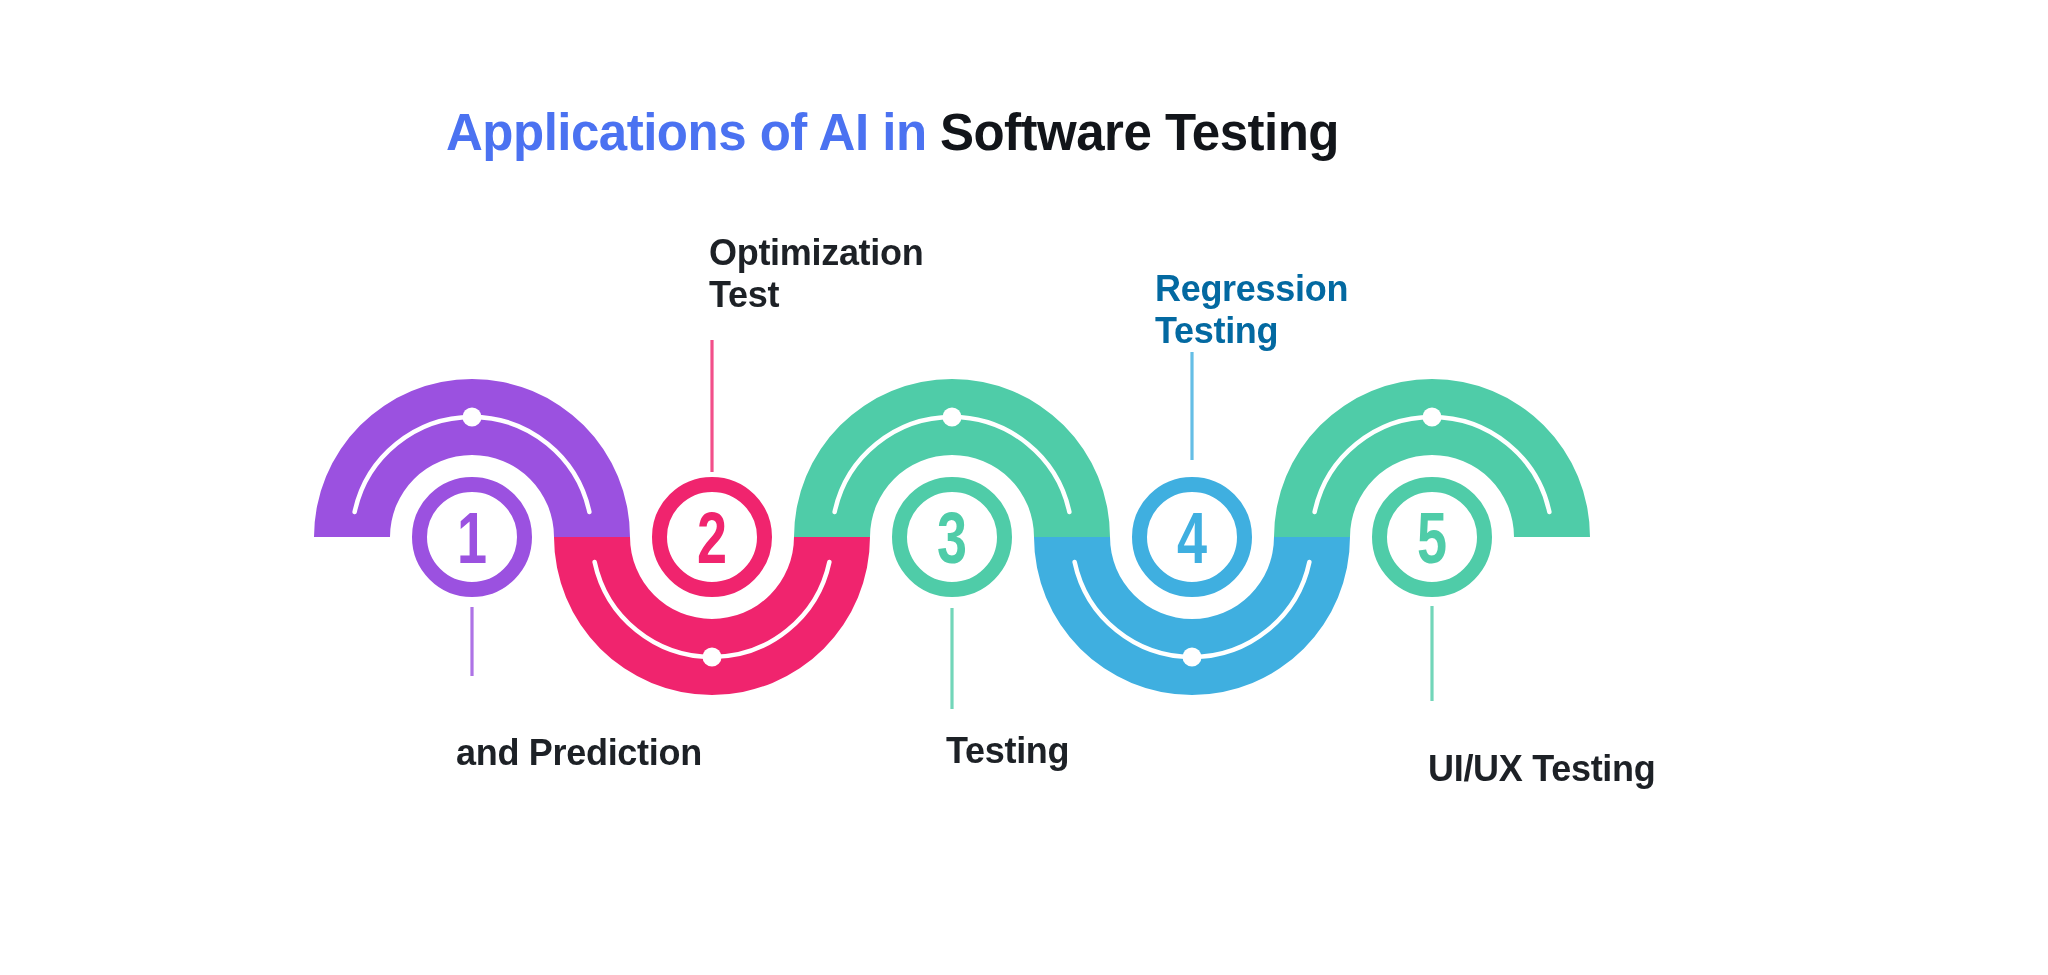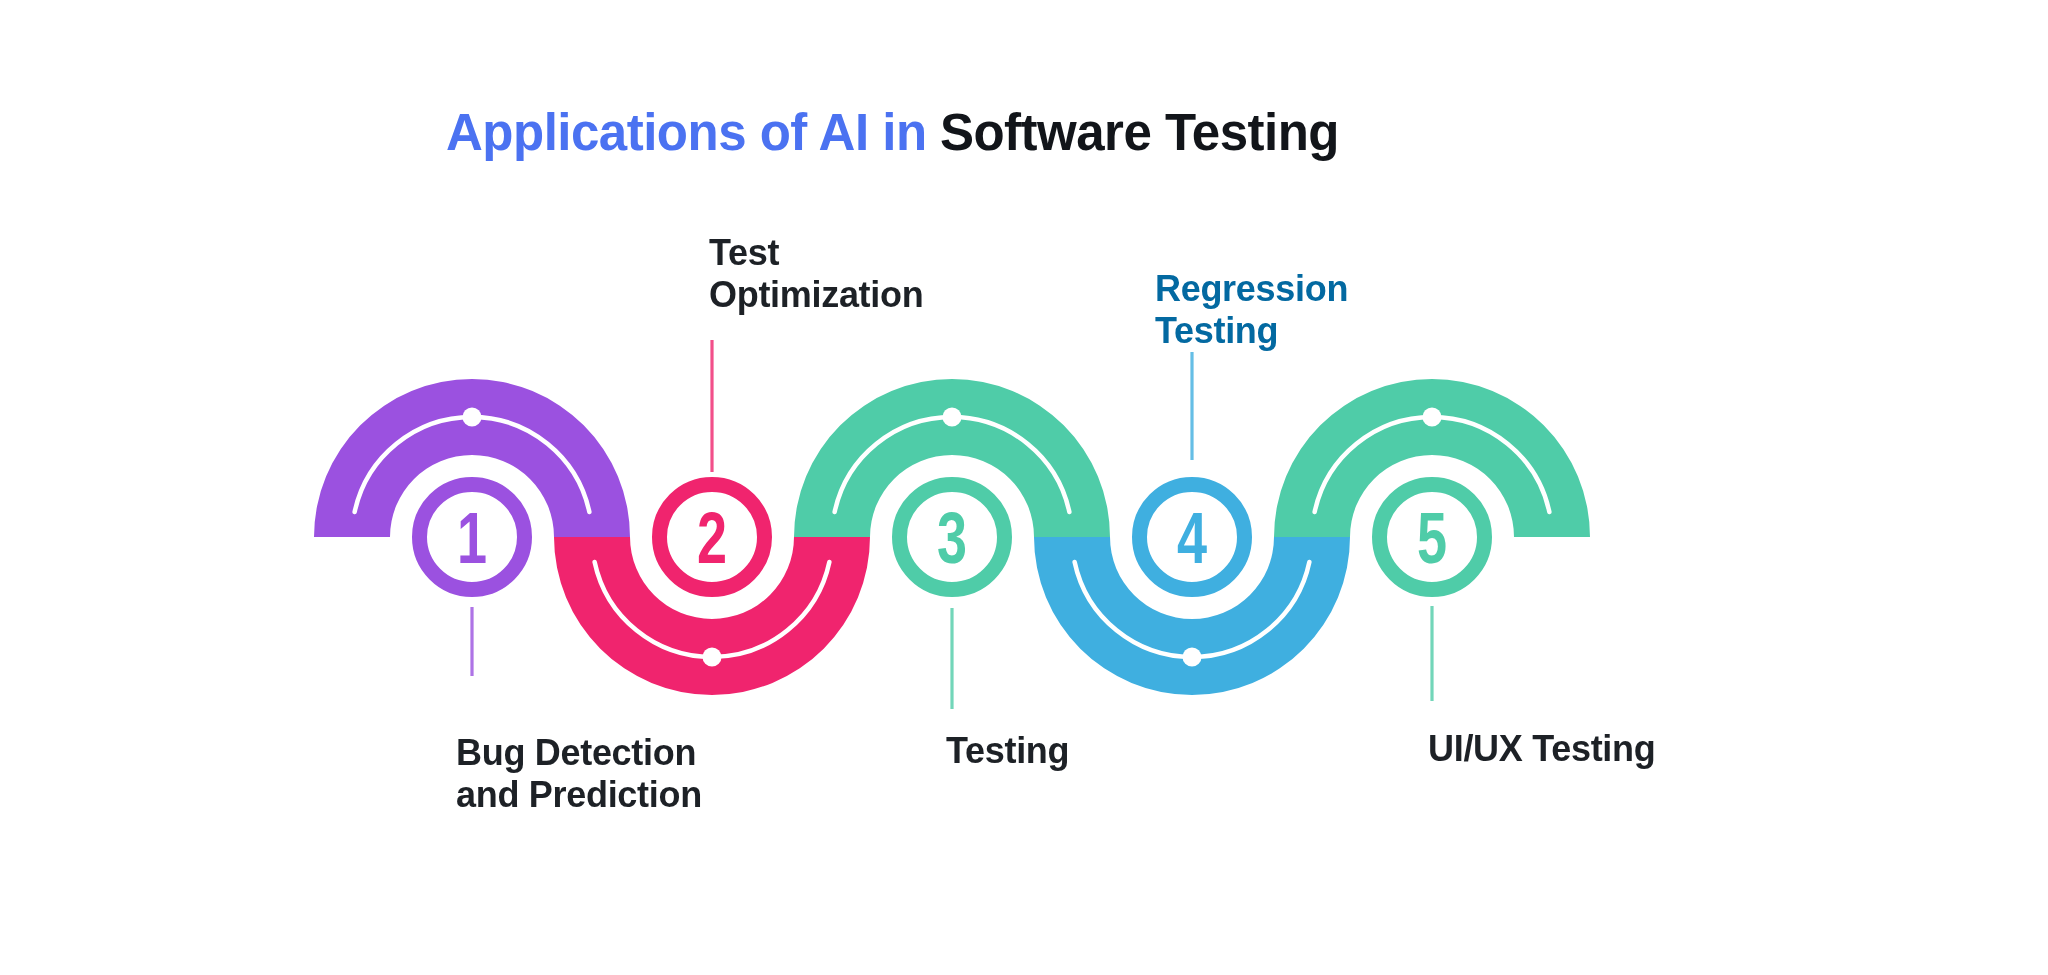--- a/index.html
+++ b/index.html
@@ -77,32 +77,31 @@
       <text transform="translate(1192 563) scale(0.75 1)" text-anchor="middle" font-family="&quot;Liberation Sans&quot;, sans-serif" font-weight="700" font-size="72" fill="#3FAFE0">4</text>
       <path d="M 1314.6222879119432 512.0505971018689 A 120 120 0 0 1 1549.3777120880568 512.0505971018689" fill="none" stroke="#FFFFFF" stroke-width="4.5" stroke-linecap="round"></path>
       <circle cx="1432" cy="417" r="9.5" fill="#FFFFFF"></circle>
       <line x1="1432" y1="606" x2="1432" y2="701" stroke="#4FCCA8" stroke-width="3.2" opacity="0.8"></line>
       <circle cx="1432" cy="537" r="52.5" fill="#ffffff" stroke="#4FCCA8" stroke-width="15"></circle>
       <text transform="translate(1432 563) scale(0.75 1)" text-anchor="middle" font-family="&quot;Liberation Sans&quot;, sans-serif" font-weight="700" font-size="72" fill="#4FCCA8">5</text>
     </svg>
 
   <div id="labels-root">
       <div class="step-label" style="left: 456px; top: 732px; color: rgb(29, 33, 38);">
-        <span>Bug Detection</span>
         <span>and Prediction</span>
       </div>
       <div class="step-label" style="left: 709px; top: 232px; color: rgb(29, 33, 38);">
+        <span>Optimization</span>
         <span>Test</span>
-        <span>Optimization</span>
       </div>
       <div class="step-label" style="left: 946px; top: 730px; color: rgb(29, 33, 38);">
         <span>Testing</span>
       </div>
       <div class="step-label" style="left: 1155px; top: 268px; color: #0369a1;">
         <span>Regression</span>
         <span>Testing</span>
       </div>
-      <div class="step-label" style="left: 1428px; top: 728px; color: rgb(29, 33, 38);">
+      <div class="step-label" style="left: 1428px; top: 748px; color: rgb(29, 33, 38);">
         <span>UI/UX Testing</span>
       </div>
     </div>
 
 </div>
 
 </body></html>

